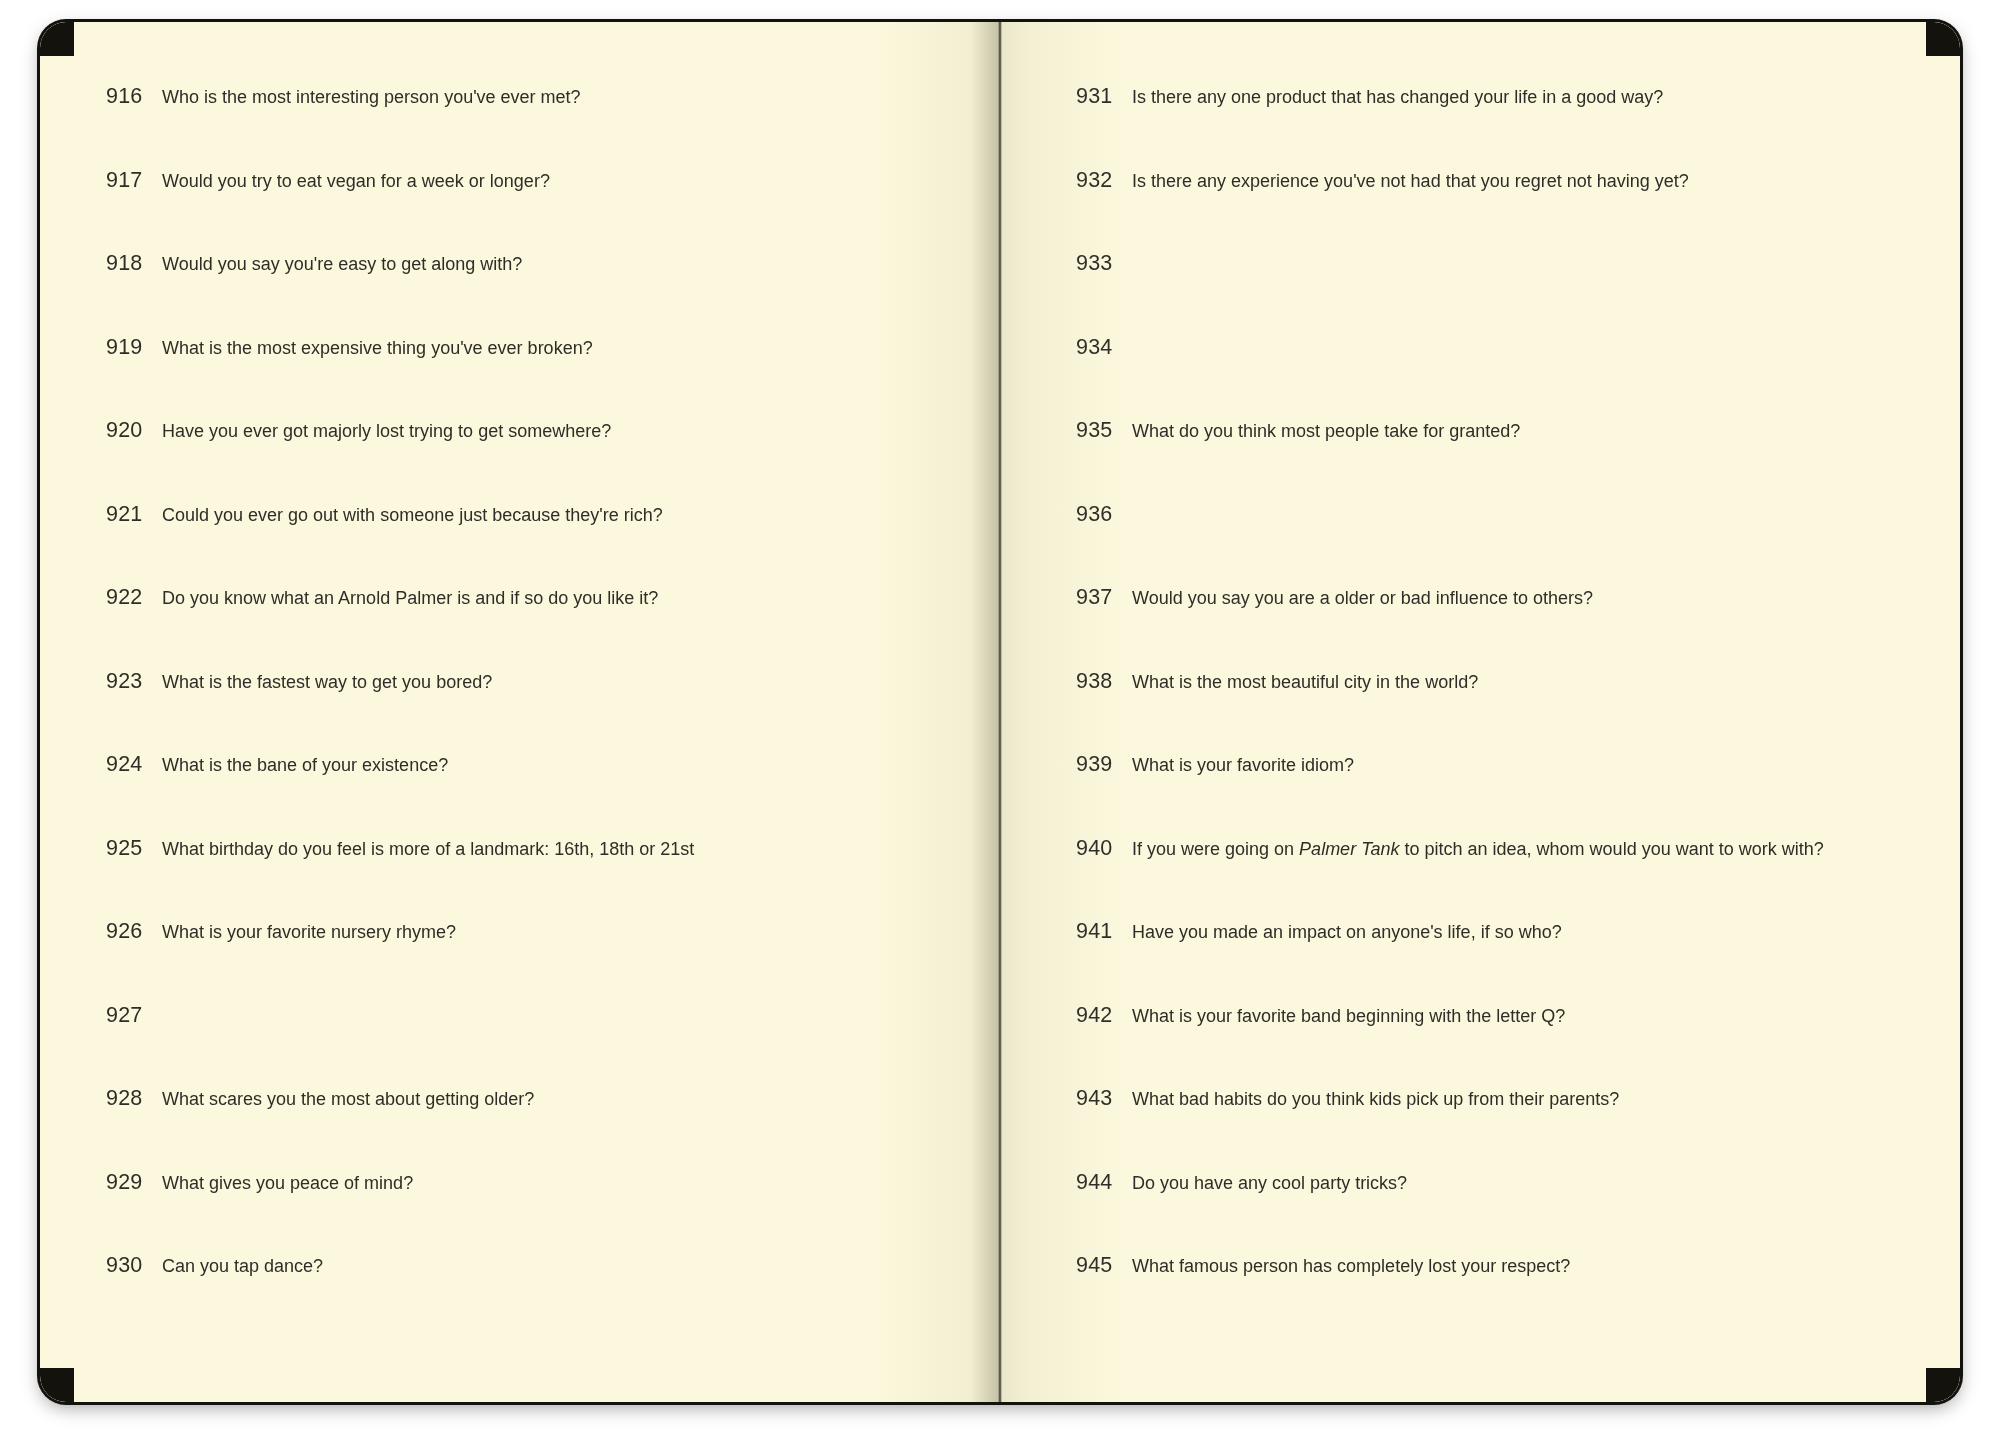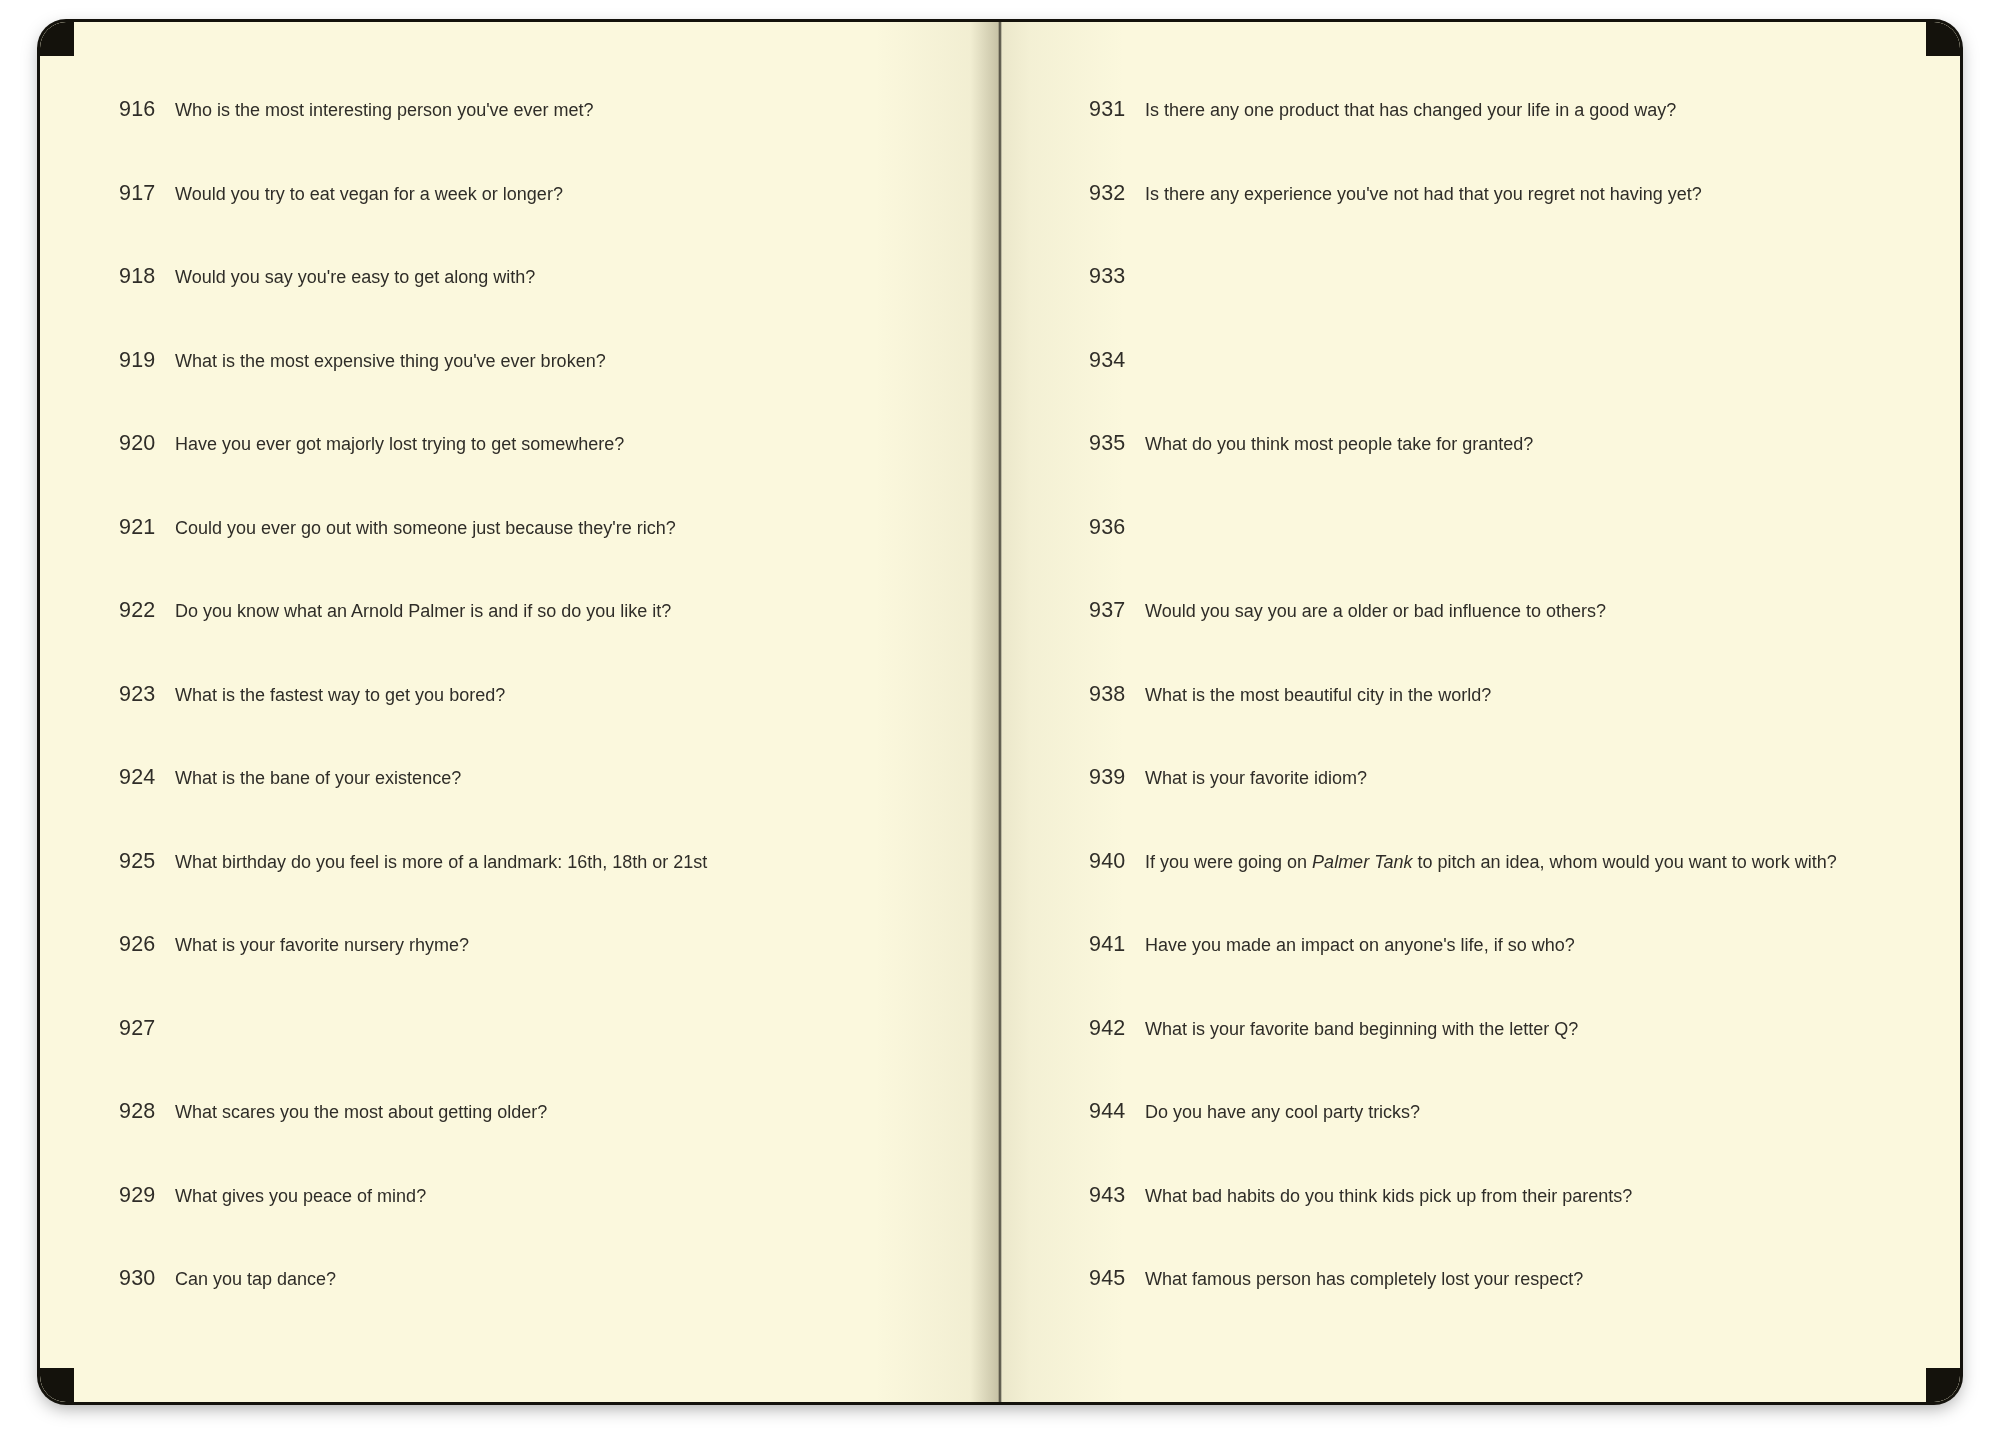--- a/index.html
+++ b/index.html
@@ -66,21 +66,21 @@
     height: 100%;
     box-sizing: border-box;
     padding: 62px 48px 40px 48px;
     z-index: 2;
   }
   .page.left  { padding-left: 66px; padding-right: 30px; }
   .page.right { padding-left: 76px; padding-right: 30px; }
 
   .q-list {
     list-style: none;
-    margin: 13px;
+    margin: 0;
     padding: 0;
   }
   .q-row {
     display: flex;
     align-items: baseline;
     height: 83.5px;
   }
   .q-num {
     flex: 0 0 auto;
     width: 56px;
@@ -213,26 +213,26 @@
         </li>
         <li class="q-row">
           <span class="q-num">941</span>
           <span class="q-text">Have you made an impact on anyone's life, if so who?</span>
         </li>
         <li class="q-row">
           <span class="q-num">942</span>
           <span class="q-text">What is your favorite band beginning with the letter Q?</span>
         </li>
         <li class="q-row">
+          <span class="q-num">943</span>
+          <span class="q-text">What bad habits do you think kids pick up from their parents?</span>
+        </li>
+        <li class="q-row">
           <span class="q-num">944</span>
           <span class="q-text">Do you have any cool party tricks?</span>
-        </li>
-        <li class="q-row">
-          <span class="q-num">943</span>
-          <span class="q-text">What bad habits do you think kids pick up from their parents?</span>
         </li>
         <li class="q-row">
           <span class="q-num">945</span>
           <span class="q-text">What famous person has completely lost your respect?</span>
         </li>
       </ul>
   </div>
 </div>
 
 </body></html>

